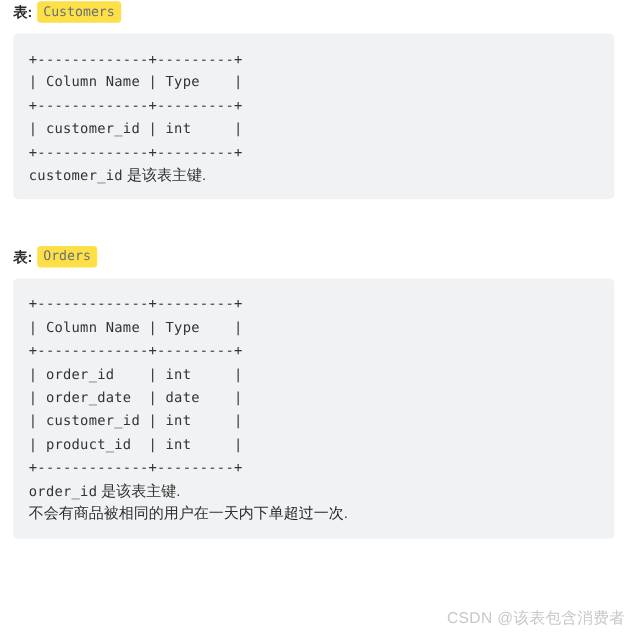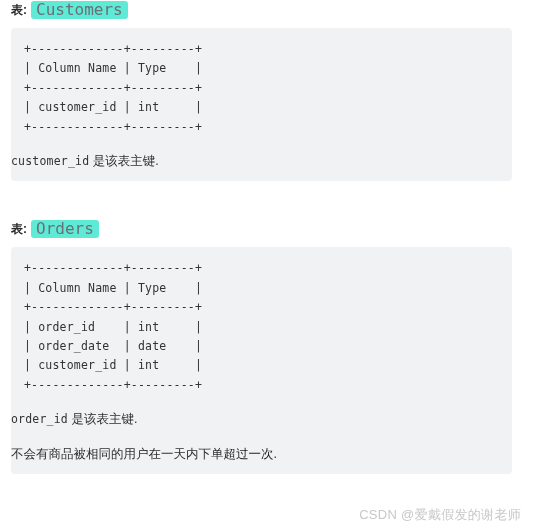--- a/index.html
+++ b/index.html
@@ -33,25 +33,25 @@
     font-size: 12px;
     font-weight: bold;
     color: #2b2b2b;
     letter-spacing: 0px;
     line-height: 20px;
   }
   .caption-code {
     display: inline-block;
     margin-left: 4px;
     padding: 1px 5px 2px 5px;
-    background: #5eead4;
+    background: #fde047;
     border-radius: 3px;
     color: #6a6f78;
     font-family: "DejaVu Sans Mono", "Liberation Mono", monospace;
-    font-size: 16px;
+    font-size: 11px;
     line-height: 15px;
     white-space: pre;
   }
 
   
   .code-block {
     margin: 8px 0 0 11px;
     width: 501px;
     box-sizing: border-box;
     background: #f1f2f3;
@@ -66,21 +66,21 @@
     white-space: pre;
     padding-left: 13px;
     letter-spacing: 0.2px;
   }
   .note-line {
     font-family: "Liberation Sans", "DejaVu Sans", sans-serif;
     font-size: 12.5px;
     line-height: 19.4px;
     color: #2f2f2f;
     white-space: pre;
-    margin-top: 15px;
+    padding-left: 13px;
   }
   .note-line .mono {
     font-family: "DejaVu Sans Mono", "Liberation Mono", monospace;
     font-size: 11.5px;
     color: #333333;
     letter-spacing: 0.2px;
   }
   .note-line .bold {
     font-weight: normal;
     color: #1d1d1d;
@@ -129,21 +129,22 @@
     <span class="caption-code">Orders</span>
   </div>
 
   <div class="code-block">
     <div class="code-line rule">+-------------+---------+</div>
     <div class="code-line">| Column Name | Type    |</div>
     <div class="code-line rule">+-------------+---------+</div>
     <div class="code-line">| order_id    | int     |</div>
     <div class="code-line">| order_date  | date    |</div>
     <div class="code-line">| customer_id | int     |</div>
+    <div class="code-line">| product_id  | int     |</div>
     <div class="code-line rule">+-------------+---------+</div>
 
     <div class="note-line"><span class="mono">order_id</span><span> 是该表主键.</span></div>
     <div class="note-line"><span>不会有商品被相同的用户在一天内下单</span><span class="bold">超过一次</span><span>.</span></div>
   </div>
 
-  <div class="watermark">CSDN @爱戴假发的谢老师</div>
+  <div class="watermark">CSDN @该表包含消费者</div>
 
 </div>
 
 </body></html>

